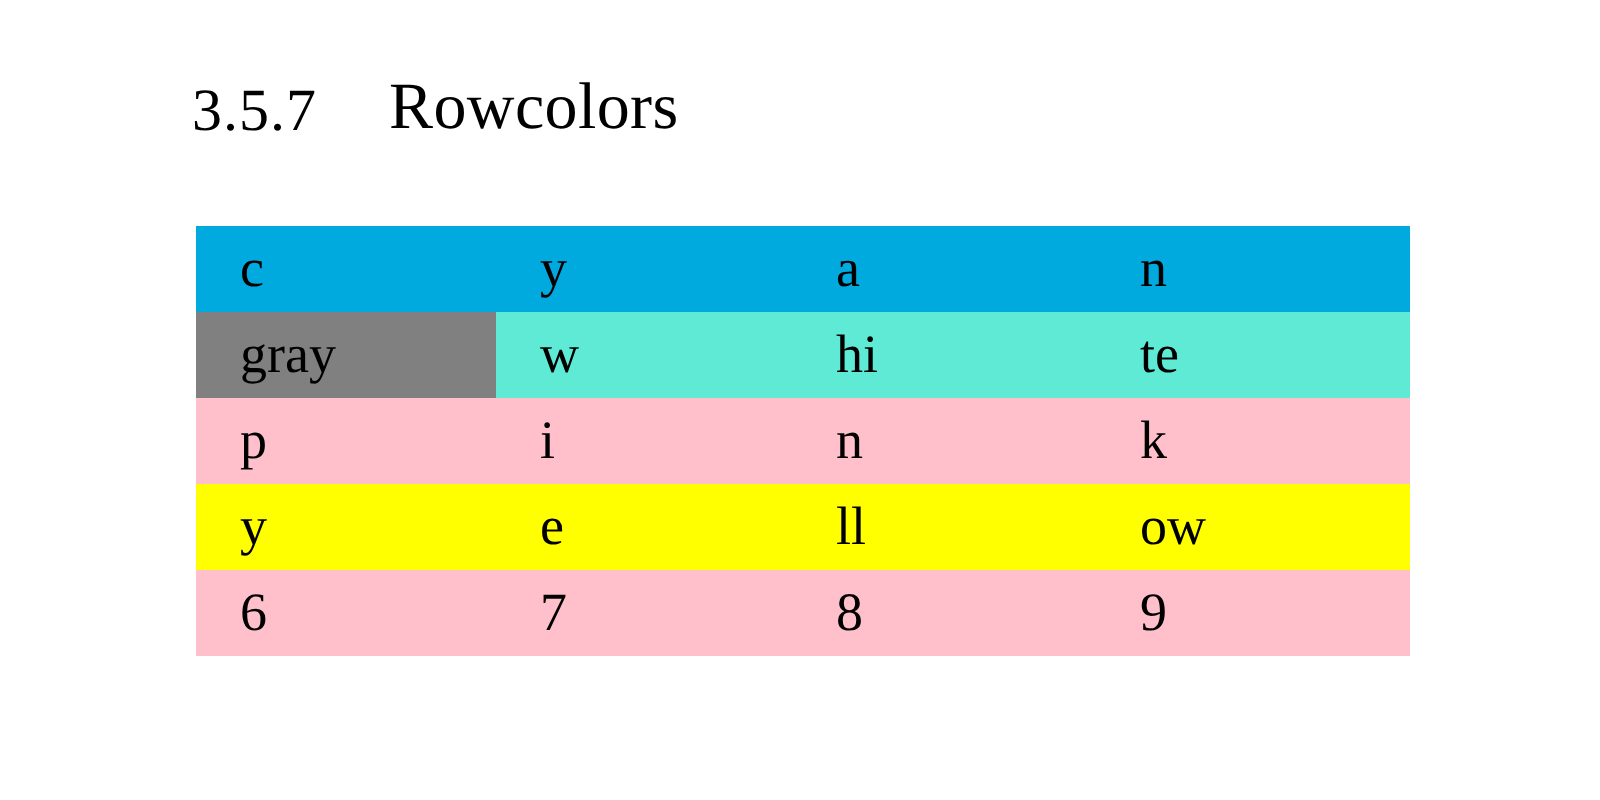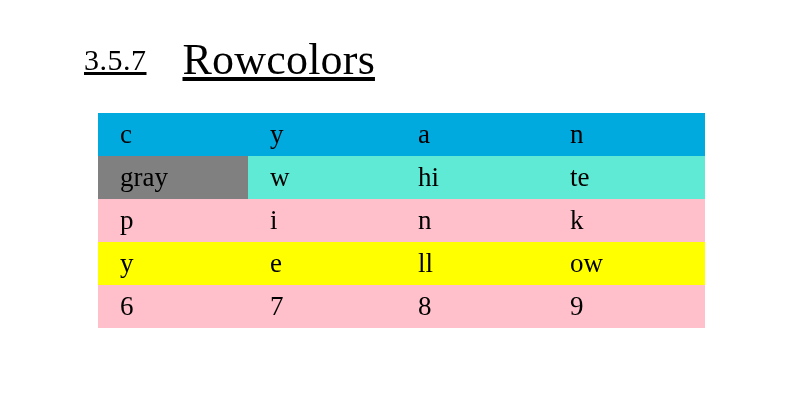--- a/index.html
+++ b/index.html
@@ -17,36 +17,35 @@
   }
 
   .page {
     position: absolute;
     inset: 0;
   }
 
   
   .section-heading {
     position: absolute;
-    left: 84px;
+    left: 96px;
     top: 38px;
     display: flex;
-    align-items: center;
+    align-items: flex-end;
     white-space: nowrap;
-    text-decoration: underline;
   }
   .section-number {
     font-size: 30px;
     line-height: 1;
     letter-spacing: 0.5px;
     font-variant-numeric: oldstyle-nums;
     font-feature-settings: "onum" 1;
   }
   .section-title {
-    font-size: 44px;
+    font-size: 33px;
     line-height: 1;
     margin-left: 36px;
     letter-spacing: 0.2px;
   }
 
   
   .color-table {
     position: absolute;
     left: 98px;
     top: 113px;

